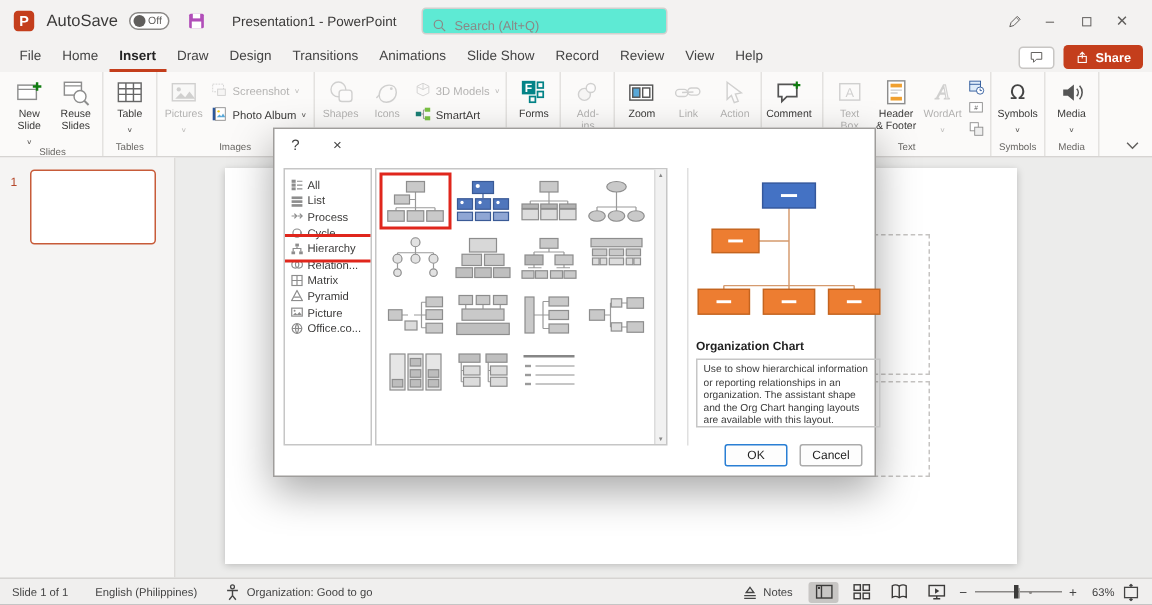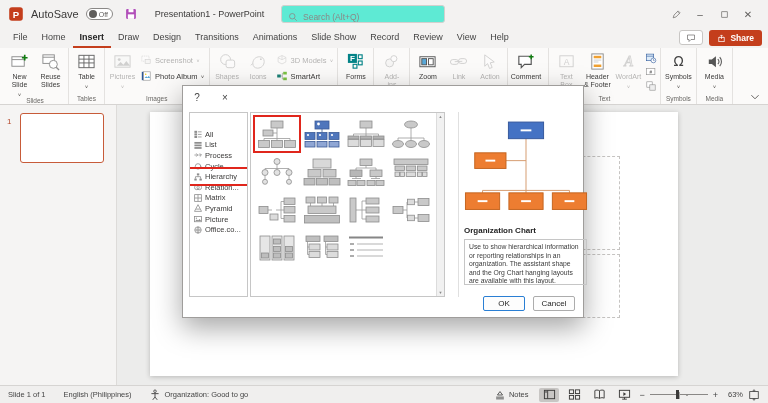--- a/index.html
+++ b/index.html
@@ -24,21 +24,21 @@
   .search-input::placeholder{color:#8a8886}
   .winctrl{margin-left:auto;display:flex;align-items:center}
   .winbtn{width:24px;height:24px;display:flex;align-items:center;justify-content:center;color:#605e5c;font-size:10px}
   .winbtn svg{width:11px;height:11px}
 
   
   .menubar{position:absolute;left:0;top:28px;width:768px;height:20px;background:#f3f2f1;display:flex;align-items:center;padding:0 6px}
   .tabs{display:flex;align-items:stretch;height:100%}
   .tab{font-size:9px;color:#444;padding:0 7px;display:flex;align-items:center;border-bottom:2.5px solid transparent}
   .tab.active{color:#242424;font-weight:700;border-bottom:2.5px solid #c43e1c}
-  .menu-right{margin-left:auto;display:flex;gap:6px}
+  .menu-right{margin-left:auto;display:flex;align-items:center;gap:6px}
   .comment-btn{width:24px;height:15px;border:1px solid #c8c6c4;border-radius:3px;background:#fff;display:flex;align-items:center;justify-content:center}
   .comment-btn svg{width:10px;height:10px}
   .share-btn{height:16px;background:#c43e1c;color:#fff;border-radius:3px;display:flex;align-items:center;gap:4px;padding:0 8px;font-size:8.5px;font-weight:700}
   .share-btn svg{width:9px;height:9px}
 
   
   .ribbon{position:absolute;left:0;top:48px;width:768px;height:57px;background:#fbfaf9;border-bottom:1px solid #d6d4d2;display:flex;align-items:stretch;padding:0 2px}
   .rgroup{display:flex;flex-direction:column;border-right:1px solid #e4e2e0;padding:1px 2px 0}
   .rgroup-content{display:flex;flex:1;align-items:flex-start}
   .rgroup-label{font-size:6.5px;color:#696764;text-align:center;padding:0 2px 2px;white-space:nowrap}
@@ -62,21 +62,21 @@
   .slide-canvas{position:absolute;left:33px;top:7px;width:528px;height:264px;background:#fff;box-shadow:0 1px 5px rgba(0,0,0,.22)}
   .ph{position:absolute;border:1px dashed #c6c4c2}
   .ph1{left:388px;top:44px;width:82px;height:94px}
   .ph2{left:388px;top:142px;width:82px;height:64px}
 
   
   .dialog{position:absolute;left:182px;top:85px;width:402px;height:233px;background:#fff;border:1px solid #9f9d9b;box-shadow:0 10px 26px rgba(0,0,0,.35);z-index:30;font-size:8px}
   .dlg-header{height:23px;display:flex;align-items:center}
   .dlg-title{font-size:9px;color:#262626;padding-left:8px;flex:1}
   .dlg-hbtn{width:28px;height:23px;display:flex;align-items:center;justify-content:center;color:#444;font-size:10px}
-  .dlg-cats{position:absolute;left:6px;top:26px;width:59px;height:185px;border:1px solid #c6c6c6;padding-top:16px;overflow:hidden}
+  .dlg-cats{position:absolute;left:6px;top:26px;width:59px;height:185px;border:1px solid #c6c6c6;padding-top:5px;overflow:hidden}
   .cat{display:flex;align-items:center;gap:3px;height:10.6px;padding-left:4px;color:#3b3a39;font-size:7.5px;white-space:nowrap}
   .cat .cicon{width:8px;height:8px;flex:0 0 8px}
   .dlg-grid{position:absolute;left:67px;top:26px;width:195px;height:185px;border:1px solid #c6c6c6;display:grid;grid-template-columns:repeat(4,1fr);grid-auto-rows:35px;gap:3px 2px;padding:6px 12px 6px 5px;align-items:start}
   .gscroll{position:absolute;right:0;top:0;width:8px;height:100%;background:#f1f1f1;border-left:1px solid #dcdcdc;display:flex;flex-direction:column;align-items:center;font-size:4px;color:#888;justify-content:space-between;padding:1px 0}
   .gthumbwrap{position:relative;width:40px;height:30px;justify-self:center}
   .annotated{outline:2px solid #e0261c;outline-offset:2px}
   .dlg-preview{position:absolute;left:275px;top:26px;width:133px;height:185px;border-left:1px solid #e0e0e0;padding:4px 4px 0 5px}
   .pv-chart{width:124px;height:96px;margin:2px auto 0}
   .pv-title{font-size:8px;font-weight:700;color:#1f1f1f;margin-top:12px}
   .pv-desc{margin-top:4px;border:1px solid #c6c6c6;padding:3px 4px;font-size:6.8px;line-height:8.6px;color:#3c3c3c;height:46px;overflow:hidden}

